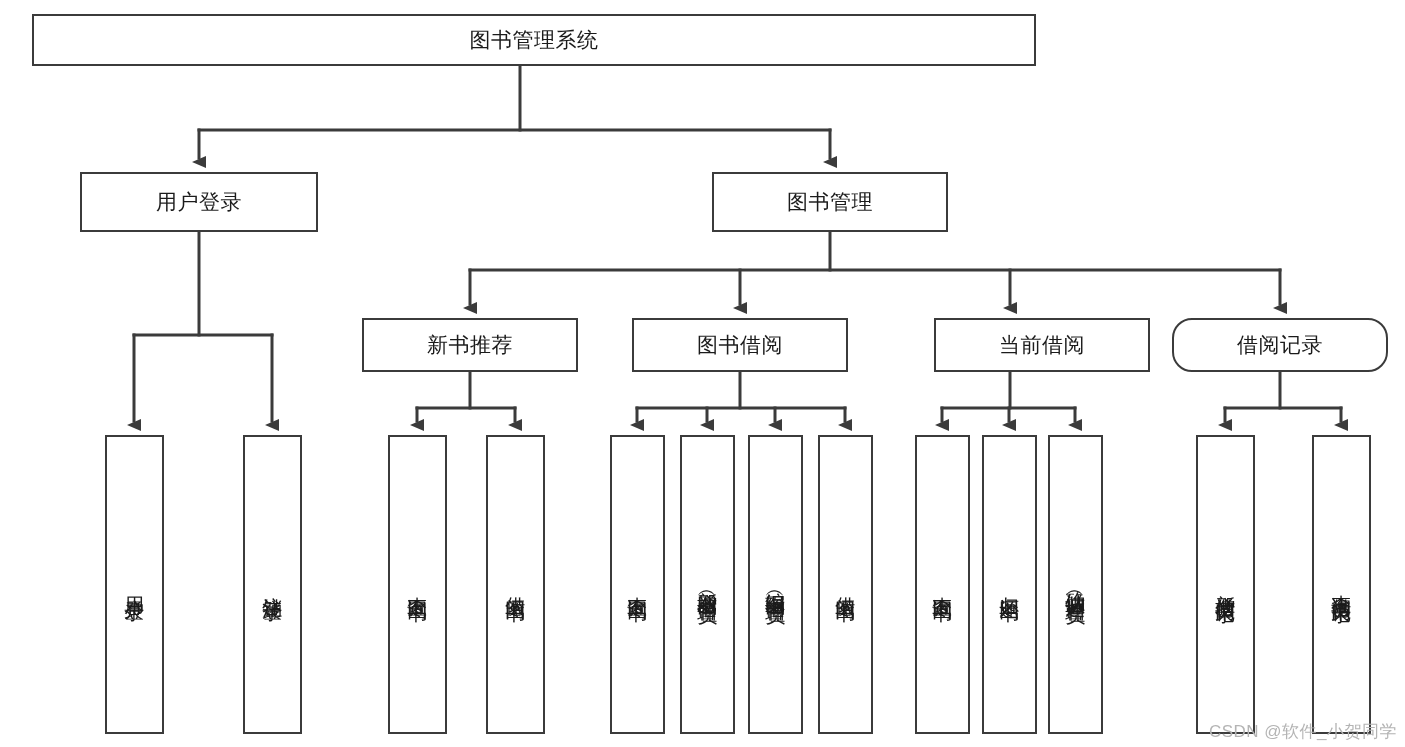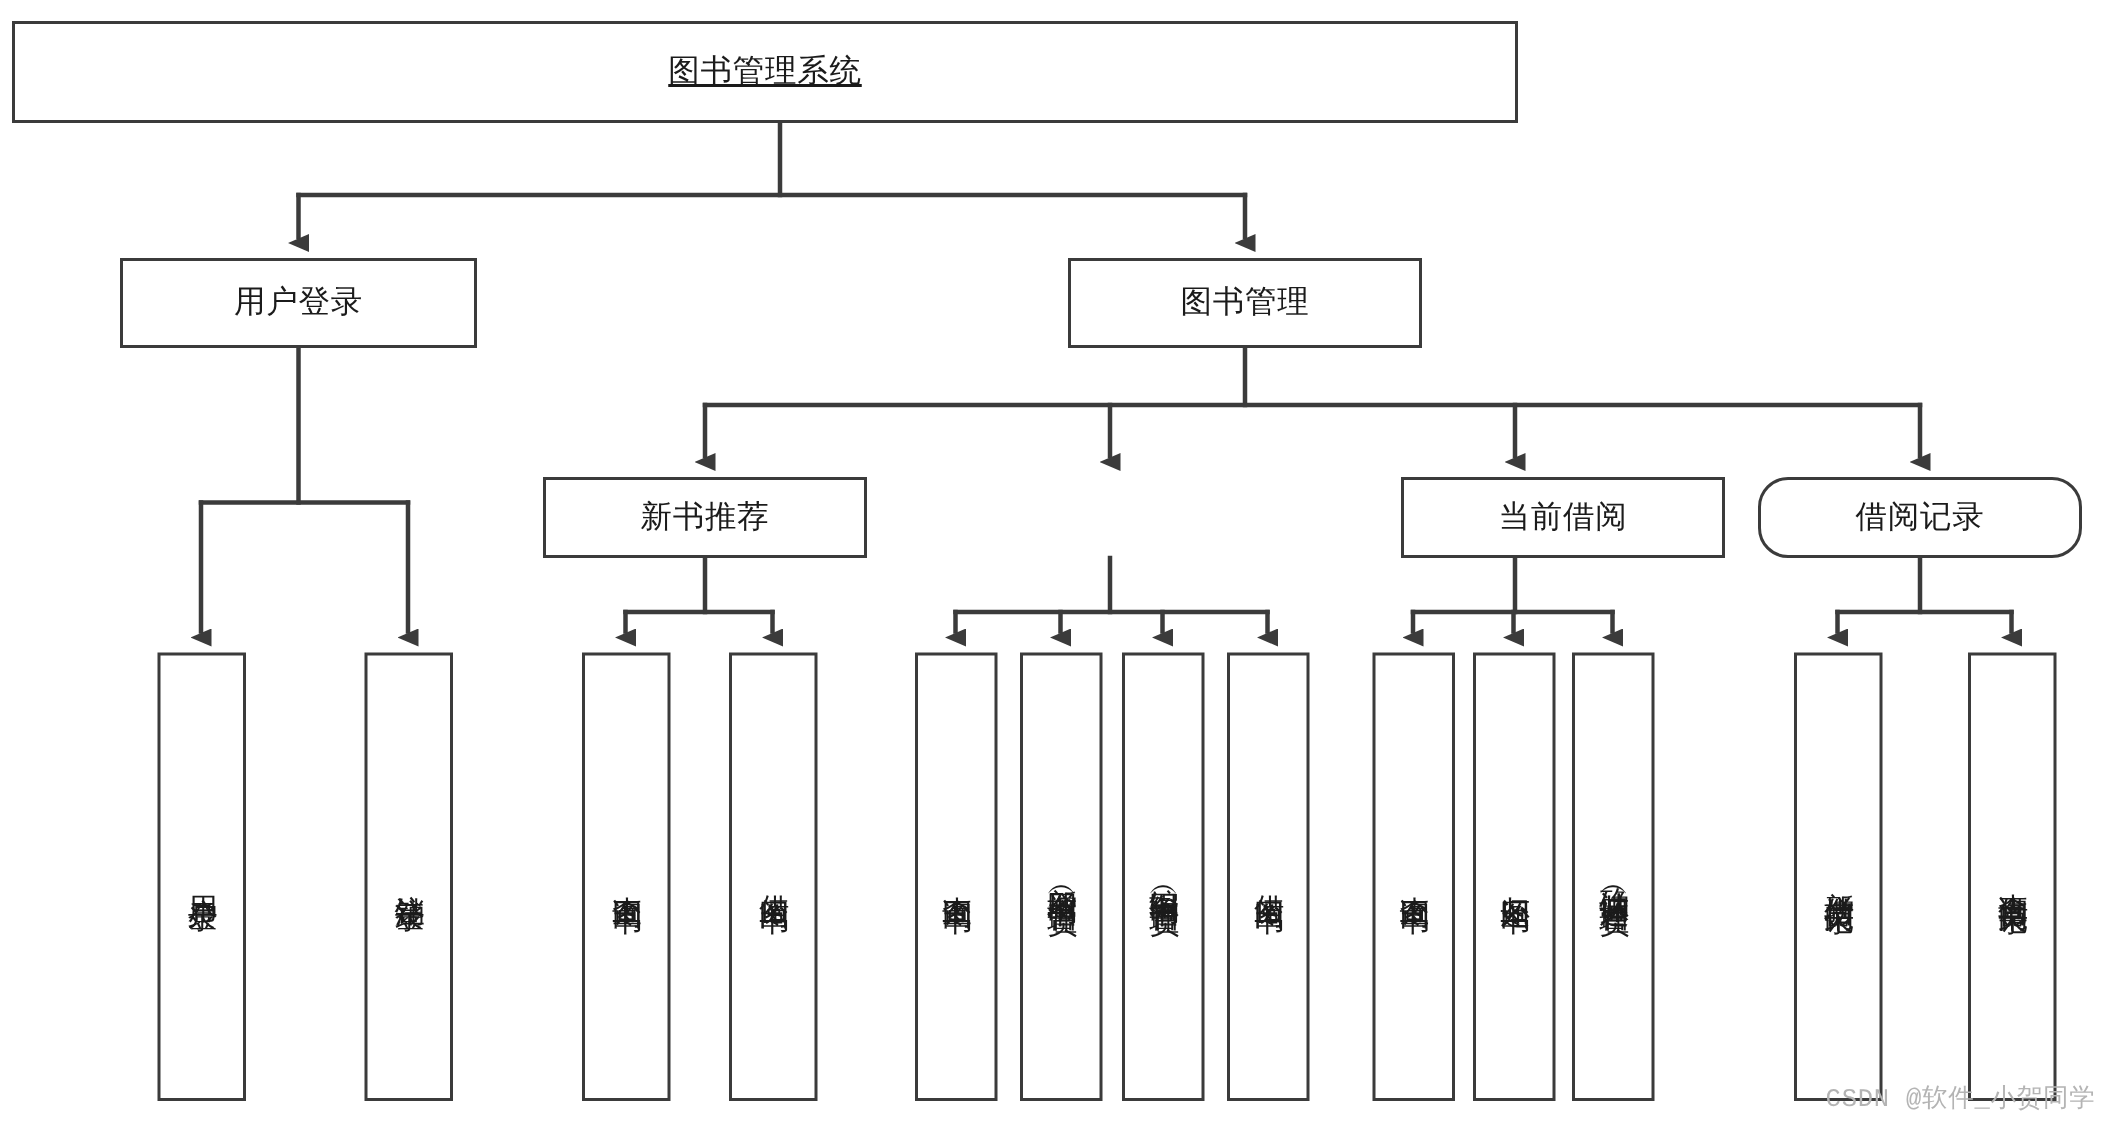--- a/index.html
+++ b/index.html
@@ -44,21 +44,20 @@
 
   #watermark{
     position:absolute;
     right:8px;
     bottom:4px;
     font-size:17px;
     color:#b4b4b4;
     letter-spacing:0.5px;
     white-space:nowrap;
     user-select:none;
-    font-family:Liberation Mono, monospace;
   }
 </style>
 </head>
 <body>
 
 <div id="stage">
 
   <svg id="edges" viewBox="0 0 1405 747">
     <defs>
       <marker id="arrow" markerWidth="12" markerHeight="14" refX="2" refY="7" orient="auto" markerUnits="userSpaceOnUse">
@@ -102,33 +101,36 @@
       <path d="M1009,408 L1009,421" marker-end="url(#arrow)"></path>
       <path d="M1075,408 L1075,421" marker-end="url(#arrow)"></path>
 
       <path d="M1280,372 L1280,408"></path>
       <path d="M1225,408 L1341,408"></path>
       <path d="M1225,408 L1225,421" marker-end="url(#arrow)"></path>
       <path d="M1341,408 L1341,421" marker-end="url(#arrow)"></path>
     </g>
   </svg>
 
-  <div class="node" id="n-root" style="left: 8px; top: 14px; width: 1004px; height: 68px; text-decoration: underline;">
+  <div class="node" id="n-root" style="left: 32px; top: 14px; width: 1004px; height: 52px;">
     <span class="lbl">图书管理系统</span>
   </div>
 
   <div class="node" id="n-l2-0" style="left: 80px; top: 172px; width: 238px; height: 60px;">
     <span class="lbl">用户登录</span>
   </div>
   <div class="node" id="n-l2-1" style="left: 712px; top: 172px; width: 236px; height: 60px;">
     <span class="lbl">图书管理</span>
   </div>
 
   <div class="node" id="n-l3-0" style="left: 362px; top: 318px; width: 216px; height: 54px;">
     <span class="lbl">新书推荐</span>
+  </div>
+  <div class="node" id="n-l3-1" style="left: 632px; top: 318px; width: 216px; height: 54px;">
+    <span class="lbl">图书借阅</span>
   </div>
   <div class="node" id="n-l3-2" style="left: 902px; top: 318px; width: 216px; height: 54px; margin-left: 32px;">
     <span class="lbl">当前借阅</span>
   </div>
   <div class="node" id="n-l3-3" style="left: 1172px; top: 318px; width: 216px; height: 54px; border-radius: 20px;">
     <span class="lbl">借阅记录</span>
   </div>
 
   <div class="node leaf" id="n-lf-0" style="left: 105px; top: 435px; width: 59px; height: 299px;">
     <span class="lbl">用户登录</span>

